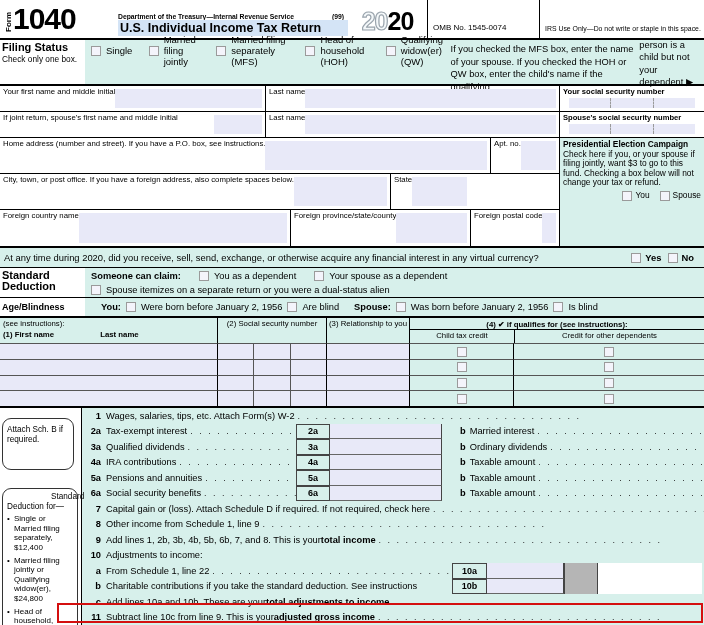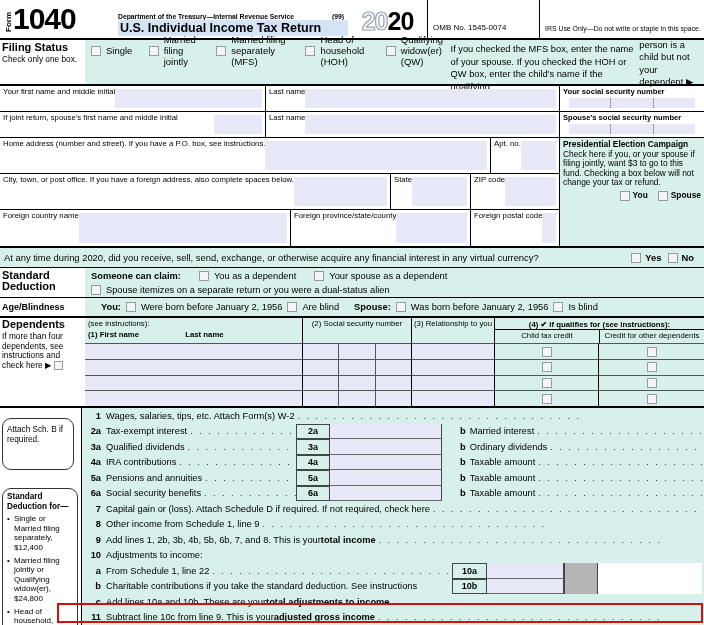--- a/index.html
+++ b/index.html
@@ -48,21 +48,21 @@
   .gcell .inp { flex:1; margin:2px 0 2px 0; }
   .vline { border-left:1px solid #000; }
   .h27 { height:26px; } .h36 { height:36px; }
   .grid-right { flex:1; display:flex; flex-direction:column; }
   .ssn-cell { height:26px; border-bottom:1px solid #000; padding:1px 3px; display:flex; flex-direction:column; }
   .ssn-cell .lab { font-size:7.6px; font-weight:bold; line-height:9px; white-space:nowrap; }
   .ssn-box { flex:1; margin:2px 6px; display:flex; }
   .ssn-seg { flex:1; } .ssn-mid { border-left:1px dashed #9a9a9a; border-right:1px dashed #9a9a9a; }
   .camp { flex:1; padding:2px 3px; font-size:8.4px; line-height:9.6px; }
   .camp-title { font-weight:bold; font-size:8.4px; }
-  .camp-cbs { display:flex; justify-content:flex-end; gap:10px; align-items:center; margin-top:3px; font-weight:bold; }
+  .camp-cbs { display:flex; justify-content:flex-end; gap:10px; align-items:center; margin-top:3px; font-weight:normal; }
   .camp-cbs .cb { margin-right:3px; }
 
   
   .vc { height:20px; display:flex; align-items:center; padding:0 4px; border-bottom:1.5px solid #000; font-size:9.4px; }
   .vc .q { flex:1; }
   .vc .yn { display:flex; align-items:center; gap:4px; font-weight:bold; margin-right:6px; }
 
   
   .sd { height:30px; display:flex; border-bottom:1px solid #000; }
   .sd-body { flex:1; padding:1px 4px 0 6px; font-size:9.3px; }
@@ -97,21 +97,21 @@
   .dr-rel { width:83px; border-top:1px solid #555; border-left:1.5px solid #000; }
   .dr-ctc { width:104px; border-top:1px solid #555; border-left:1.5px solid #000; display:flex; align-items:center; justify-content:center; }
   .dr-ocd { flex:1; border-top:1px solid #555; border-left:1.5px solid #000; display:flex; align-items:center; justify-content:center; }
 
   
   .inc { height:217px; display:flex; }
   .inc-margin { width:85px; padding:2px 3px 0 2px; position:relative; }
   .bub { border:1.5px solid #333; border-radius:9px; font-size:8.2px; line-height:9.6px; padding:3px 4px; background:#fff; }
   .bub1 { margin-top:8px; width:72px; height:52px; padding-top:6px; }
   .bub2 { margin-top:18px; width:76px; }
-  .bub2 .t { font-weight:bold; font-size:8.2px; }
+  .bub2 .t { font-weight:normal; font-size:8.2px;margin-left:44px; }
   .bub2 .it { display:block; padding-left:7px; position:relative; margin-top:3px; font-size:8.0px; }
   .bub2 .it::before { content:"•"; position:absolute; left:0; }
   .inc-body { flex:1; display:flex; flex-direction:column; border-left:1.5px solid #000; }
   .irow { height:15.5px; display:flex; align-items:center; }
   .inum { width:24px; text-align:right; padding-right:5px; font-weight:bold; font-size:9.3px; flex:none; }
   .itx { font-size:9.3px; white-space:nowrap; }
   .dots { flex:1; overflow:hidden; white-space:nowrap; color:#222; font-size:9px; padding:0 3px; }
   .dots::after { content:".  .  .  .  .  .  .  .  .  .  .  .  .  .  .  .  .  .  .  .  .  .  .  .  .  .  .  .  .  .  .  ."; letter-spacing:2px; }
   .atext { width:190px; display:flex; align-items:center; flex:none; }
   .atext2 { width:346px; display:flex; align-items:center; flex:none; }
@@ -215,24 +215,20 @@
       </div>
       <div class="grow h36">
         <div class="gcell" style="width:390px;">
           <span class="lab">City, town, or post office. If you have a foreign address, also complete spaces below.</span>
           <span class="inp lav"></span>
         </div>
         <div class="gcell vline" style="width:80px;">
           <span class="lab">State</span>
           <span class="inp lav"></span>
         </div>
-        <div class="gcell vline" style="flex:1;">
-          <span class="lab">ZIP code</span>
-          <span class="inp lav"></span>
-        </div>
       </div>
       <div class="grow h36" style="border-bottom:none;">
         <div class="gcell" style="width:290px;">
           <span class="lab">Foreign country name</span>
           <span class="inp lav"></span>
         </div>
         <div class="gcell vline" style="width:180px;">
           <span class="lab">Foreign province/state/county</span>
           <span class="inp lav"></span>
         </div>
@@ -319,27 +315,20 @@
       <span>Are blind</span>
       <span class="b" style="margin-left:10px;">Spouse:</span>
       <span class="cb"></span>
       <span>Was born before January 2, 1956</span>
       <span class="cb"></span>
       <span>Is blind</span>
     </div>
   </div>
 
   <div class="dep">
-    <div class="dep-left leftcol" style="width:85px;">
-      <div class="sec-title">Dependents</div>
-      <div style="margin-top:2px;">
-        <span>If more than four dependents, see instructions and check here ▶</span>
-        <span class="cb"></span>
-      </div>
-    </div>
     <div class="dep-table cyan">
       <div class="dep-hdr">
         <div class="dh-name">
           <div>(see instructions):</div>
           <div class="r2">
             <span>(1) First name</span>
             <span>Last name</span>
           </div>
         </div>
         <div class="dh-c dh-ssn">(2) Social security number</div>

